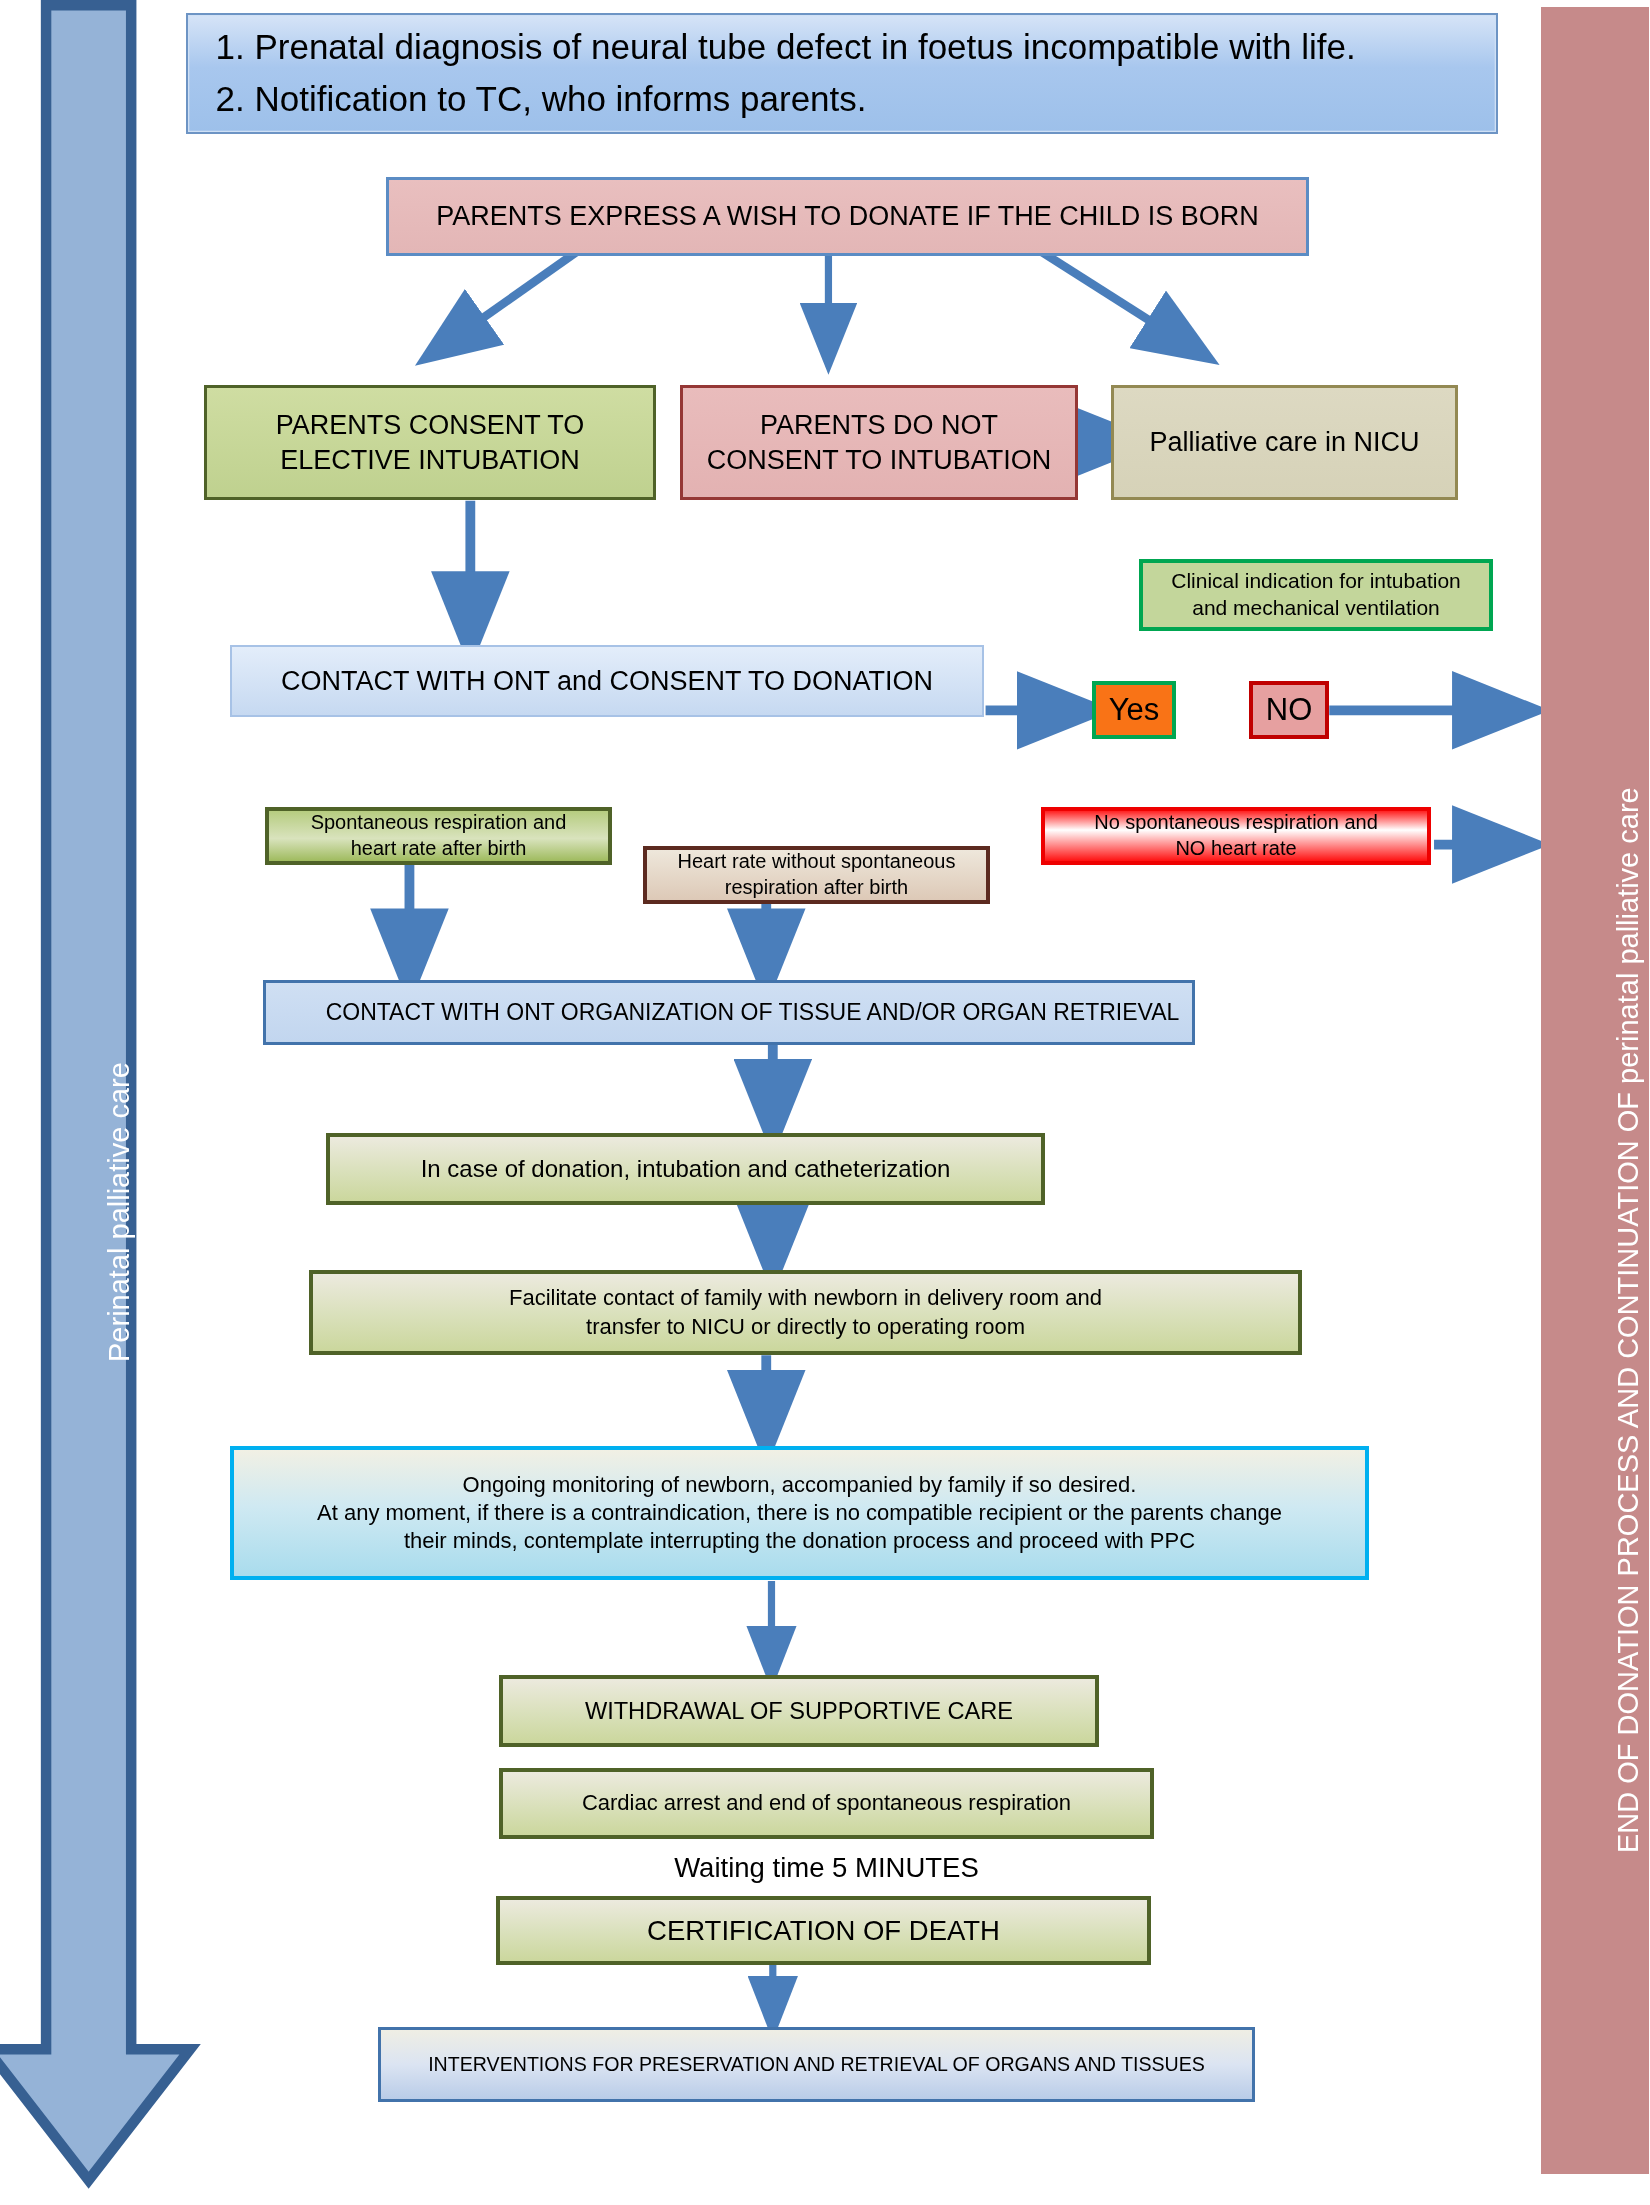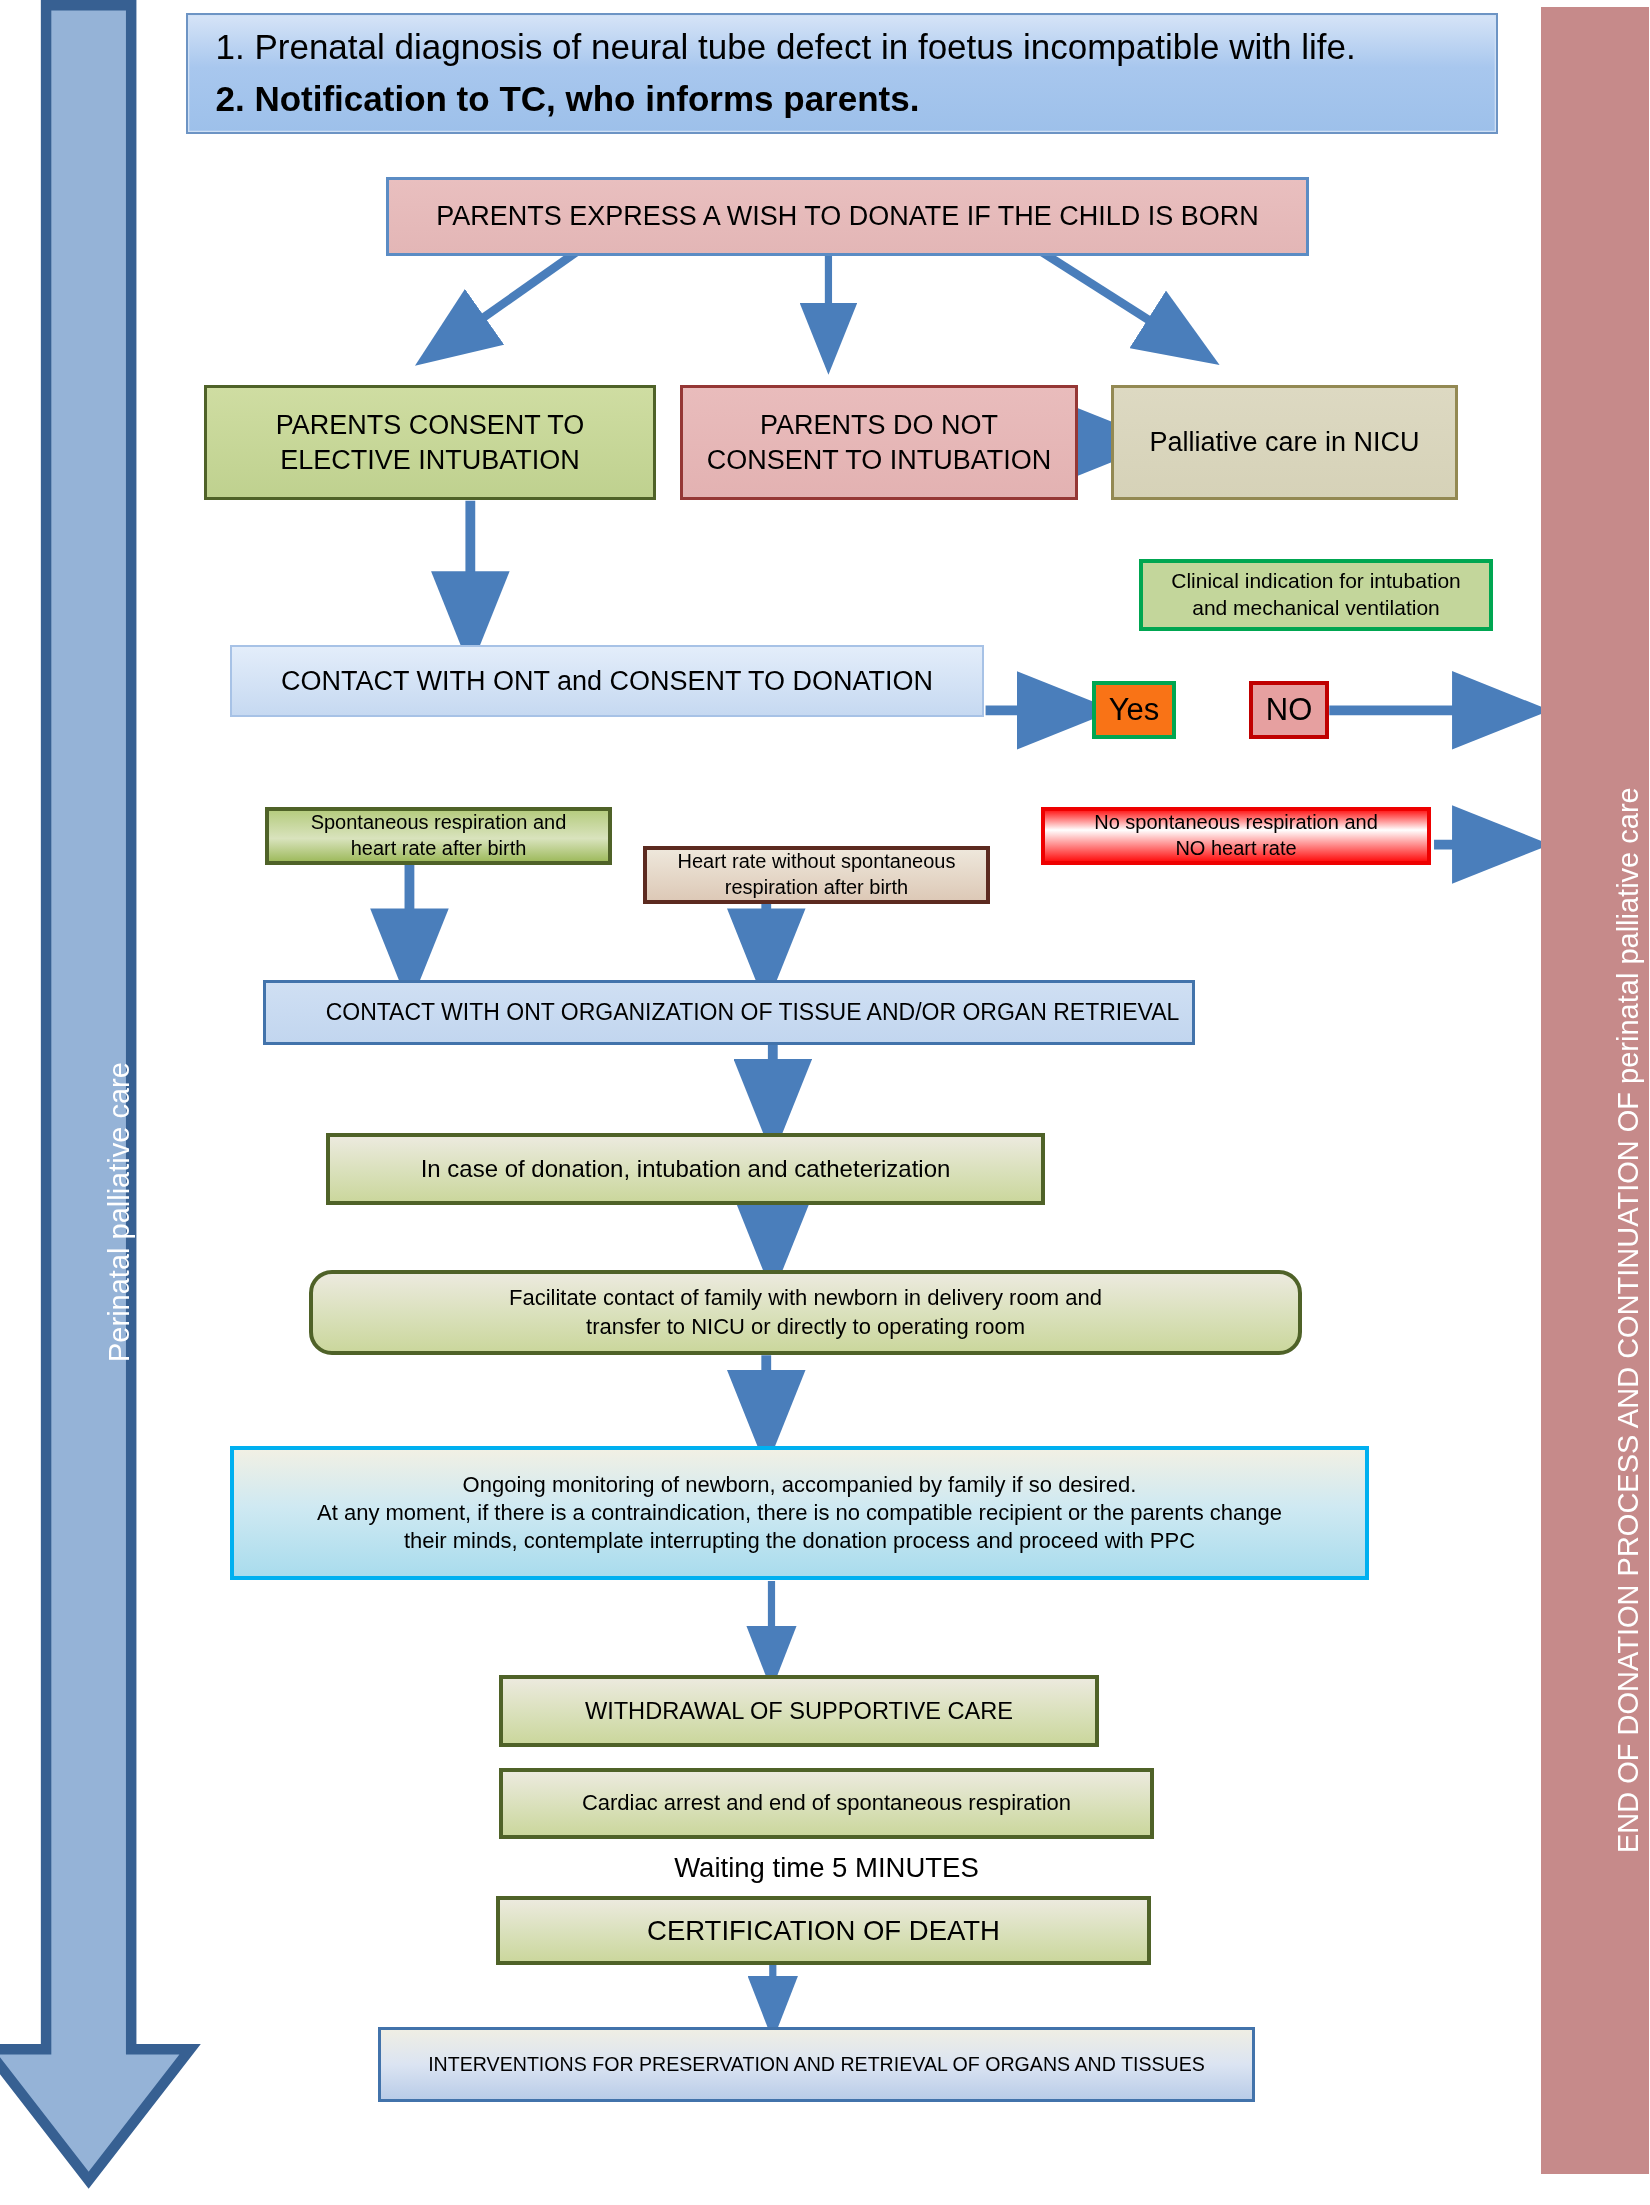--- a/index.html
+++ b/index.html
@@ -135,21 +135,21 @@
   <svg class="sidebar-arrow" style="left:0px;top:0px;" width="210" height="2205" viewBox="0 0 320 3368">
     <polygon points="70,8 200,8 200,3130 290,3130 135,3330 -20,3130 70,3130" fill="#95b3d7" stroke="#376092" stroke-width="16"></polygon>
   </svg>
   <div class="sidebar-label" style="left:103px;top:1362px;font-size:29px;transform:rotate(-90deg);">Perinatal palliative care</div>
 
   <div class="sidebar-arrow" style="left:1541px;top:6.5px;width:108px;height:2167px;background:#c68a8a;"></div>
   <div class="sidebar-label" style="left:1612px;top:1853px;font-size:29px;transform:rotate(-90deg);">END OF DONATION PROCESS AND CONTINUATION OF perinatal palliative care</div>
 
   <div class="node skin-header" style="left:186px;top:13px;width:1312px;height:121px;flex-direction:column;align-items:flex-start;justify-content:center;">
     <span style="font-size:35px;padding-left:27.5px;">1. Prenatal diagnosis of neural tube defect in foetus incompatible with life.</span>
-    <span style="font-size:35px;padding-left:27.5px;margin-top:6.5px;font-weight:bold;">2. Notification to TC, who informs parents.</span>
+    <span style="font-size:35px;padding-left:27.5px;margin-top:6.5px;">2. Notification to TC, who informs parents.</span>
   </div>
 
   <div class="node skin-pink" style="left:386px;top:177px;width:923px;height:79px;">
     <span style="font-size:27px;">PARENTS EXPRESS A WISH TO DONATE IF THE CHILD IS BORN</span>
   </div>
 
   <div class="node skin-green" style="left:204px;top:385px;width:452px;height:115px;white-space:pre-line;">
     <span style="font-size:27px;">PARENTS CONSENT TO
 ELECTIVE INTUBATION</span>
   </div>
@@ -196,21 +196,21 @@
   </div>
 
   <div class="node skin-blue" style="left:263px;top:980px;width:932px;height:65px;padding-left:47px;">
     <span style="font-size:23px;">CONTACT WITH ONT ORGANIZATION OF TISSUE AND/OR ORGAN RETRIEVAL</span>
   </div>
 
   <div class="node skin-olive" style="left:326px;top:1133px;width:719px;height:72px;">
     <span style="font-size:24px;">In case of donation, intubation and catheterization</span>
   </div>
 
-  <div class="node skin-olive" style="left:309px;top:1270px;width:993px;height:85px;white-space:pre-line;border-radius:23px;">
+  <div class="node skin-olive" style="left:309px;top:1270px;width:993px;height:85px;white-space:pre-line;">
     <span style="font-size:22px;">Facilitate contact of family with newborn in delivery room and
 transfer to NICU or directly to operating room</span>
   </div>
 
   <div class="node skin-cyan" style="left:230px;top:1446px;width:1139px;height:134px;white-space:pre-line;">
     <span style="font-size:22px;">Ongoing monitoring of newborn, accompanied by family if so desired.
 At any moment, if there is a contraindication, there is no compatible recipient or the parents change
 their minds, contemplate interrupting the donation process and proceed with PPC</span>
   </div>
 

